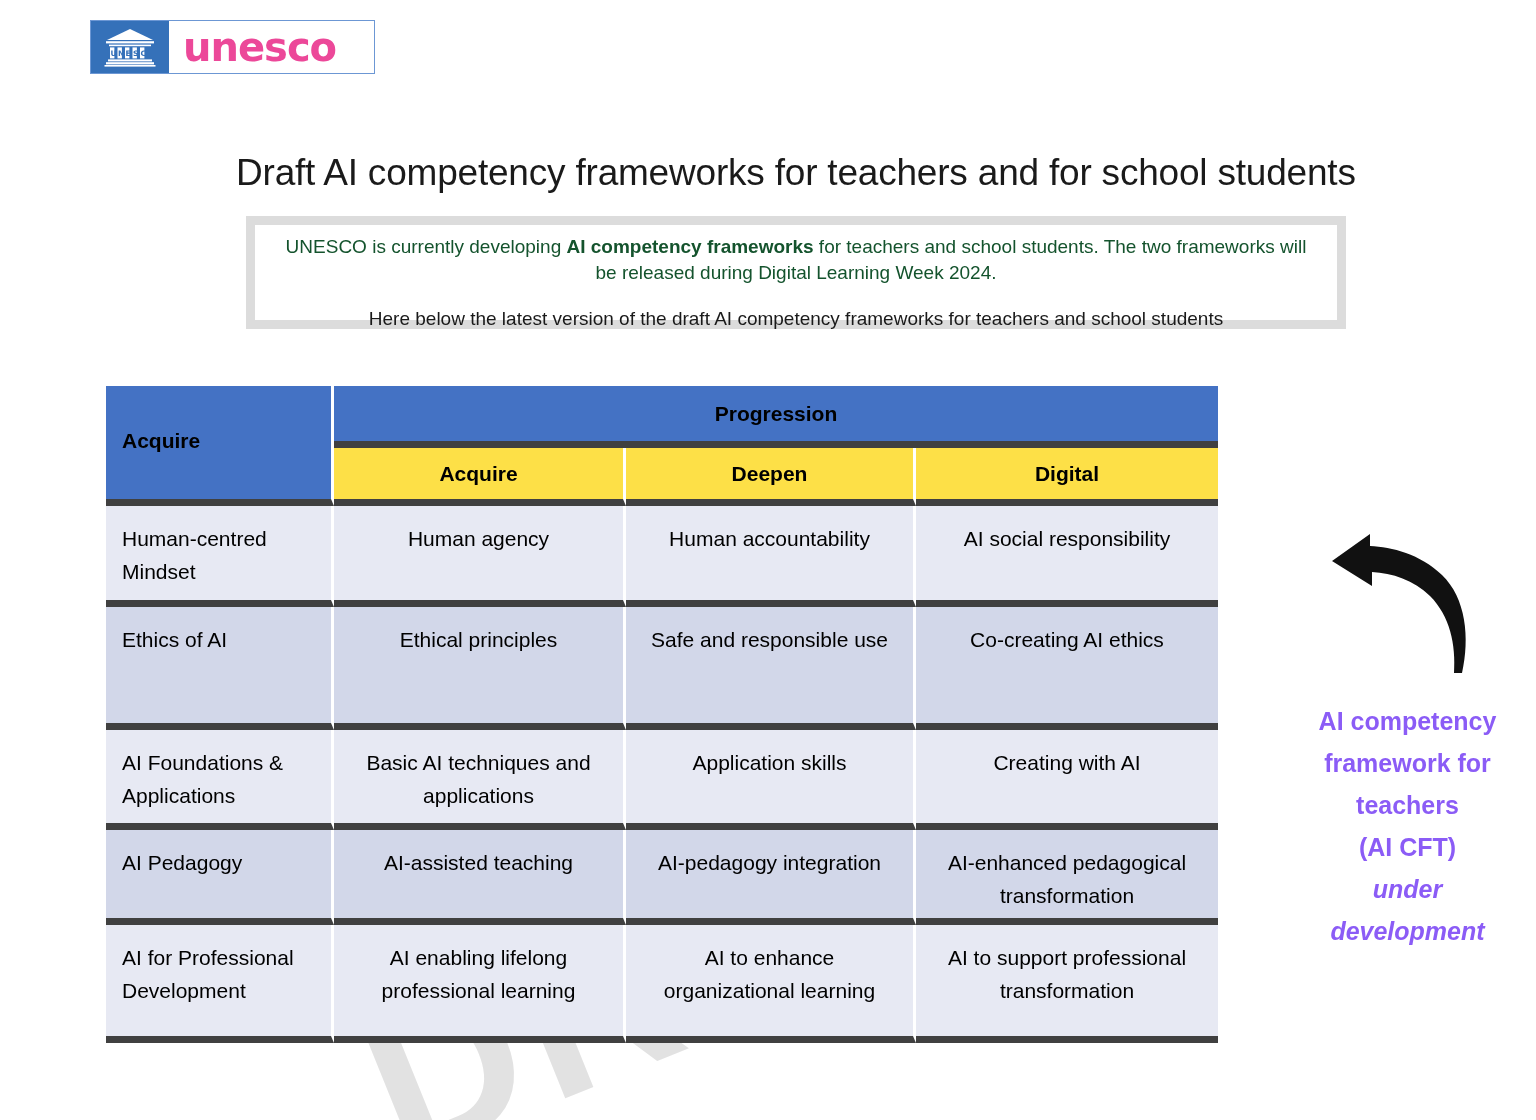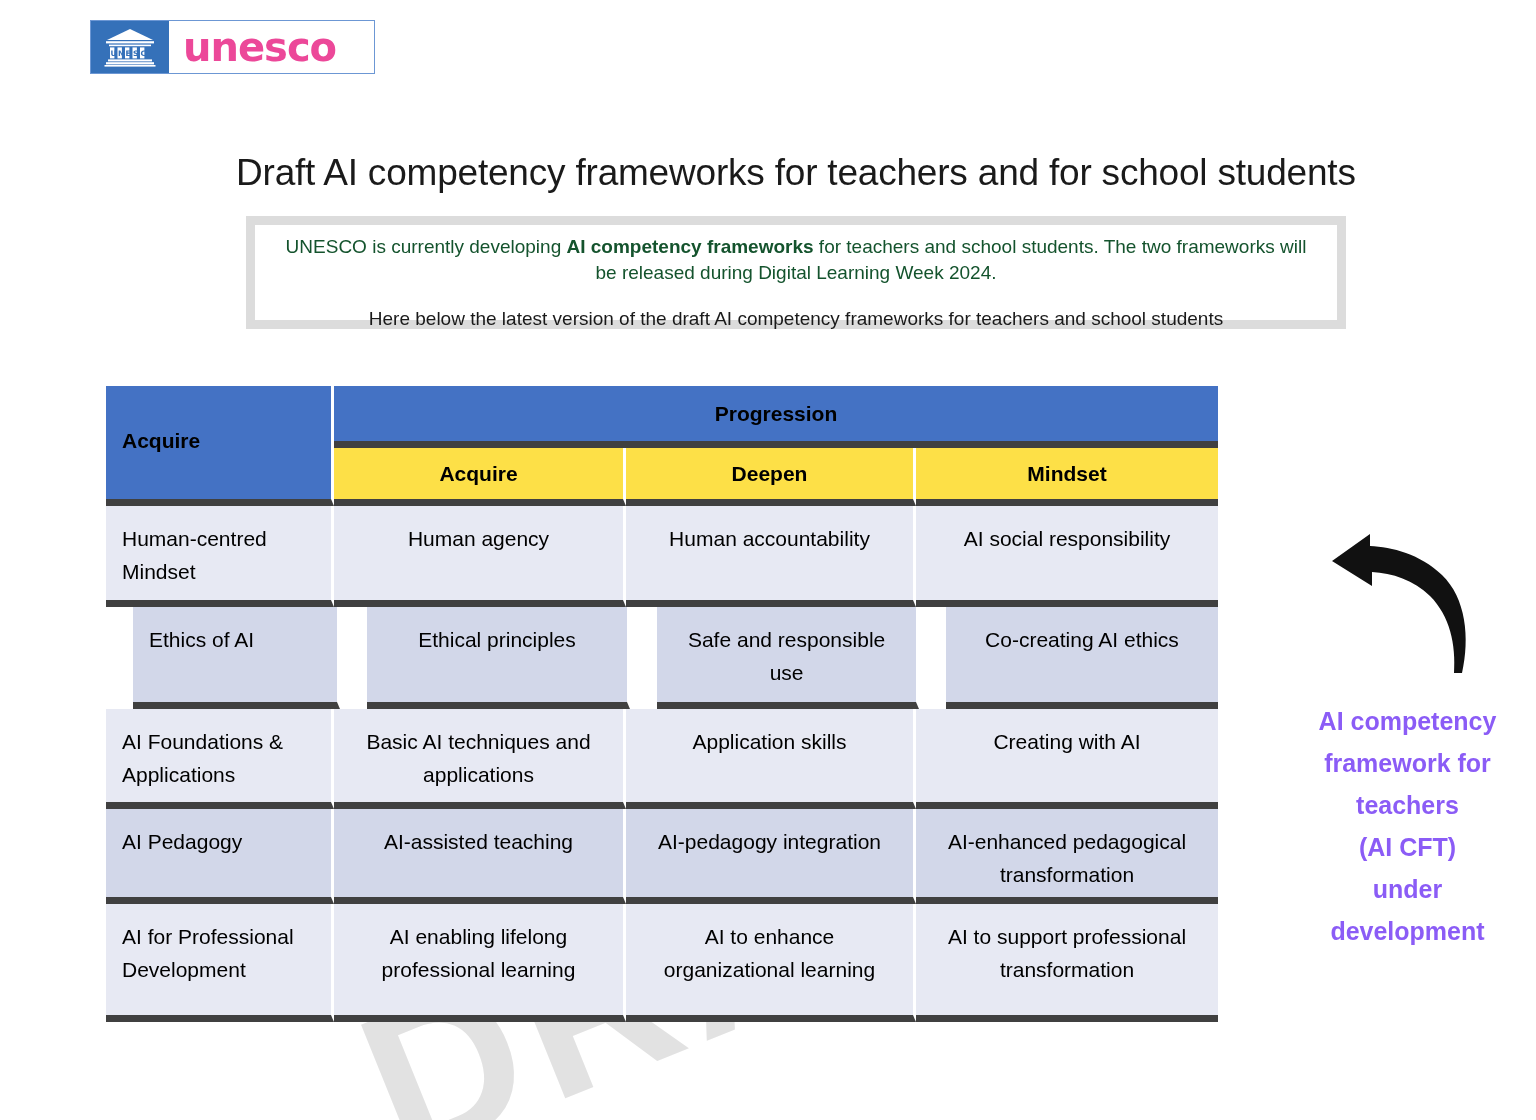--- a/index.html
+++ b/index.html
@@ -183,21 +183,21 @@
   }
   .value-cell {
     font-size: 21px;
     font-weight: normal;
     line-height: 33px;
     text-align: center;
     padding-top: 16px;
   }
 
   .h-tall  { height: 101px; }
-  .h-tall2 { height: 102px; margin-left: 27px; }
+  .h-tall2 { height: 123px; }
   .h-tall3 { height: 100px; }
   .h-tall4 { height: 95px; }
   .h-tall5 { height: 118px; }
 
   
   .arrow-wrap {
     position: absolute;
     left: 1330px;
     top: 530px;
     width: 160px;
@@ -209,21 +209,21 @@
     left: 1280px;
     top: 700px;
     width: 255px;
     text-align: center;
     font-size: 25px;
     font-weight: bold;
     line-height: 42px;
     color: #8b5cf6;
     z-index: 2;
   }
-  .caption .ital { display: block; }
+  .caption .ital { font-style: italic; display: block; }
 </style>
 </head>
 <body>
 
 <div class="watermark">DRAFT</div>
 
 <div class="logo">
   <div class="logo-mark">
     <svg width="54" height="40" viewBox="0 0 54 40" aria-hidden="true">
       <g fill="#ffffff">
@@ -273,21 +273,21 @@
         </div>
       </div>
       <div class="tbl-row">
         <div class="cell col-acq hdr-sub" style="padding:0;">
           <div class="subhead-cell">Acquire</div>
         </div>
         <div class="cell col-deep hdr-sub" style="padding:0;">
           <div class="subhead-cell">Deepen</div>
         </div>
         <div class="cell col-create hdr-sub last" style="padding:0;">
-          <div class="subhead-cell">Mindset</div>
+          <div class="subhead-cell">Digital</div>
         </div>
       </div>
     </div>
   </div>
 
   <div class="tbl-row">
     <div class="cell col-aspect row-light aspect-cell h-tall">Human-centred Mindset</div>
     <div class="cell col-acq row-light value-cell h-tall">Human agency</div>
     <div class="cell col-deep row-light value-cell h-tall">Human accountability</div>
     <div class="cell col-create row-light value-cell h-tall last">AI social responsibility</div>

